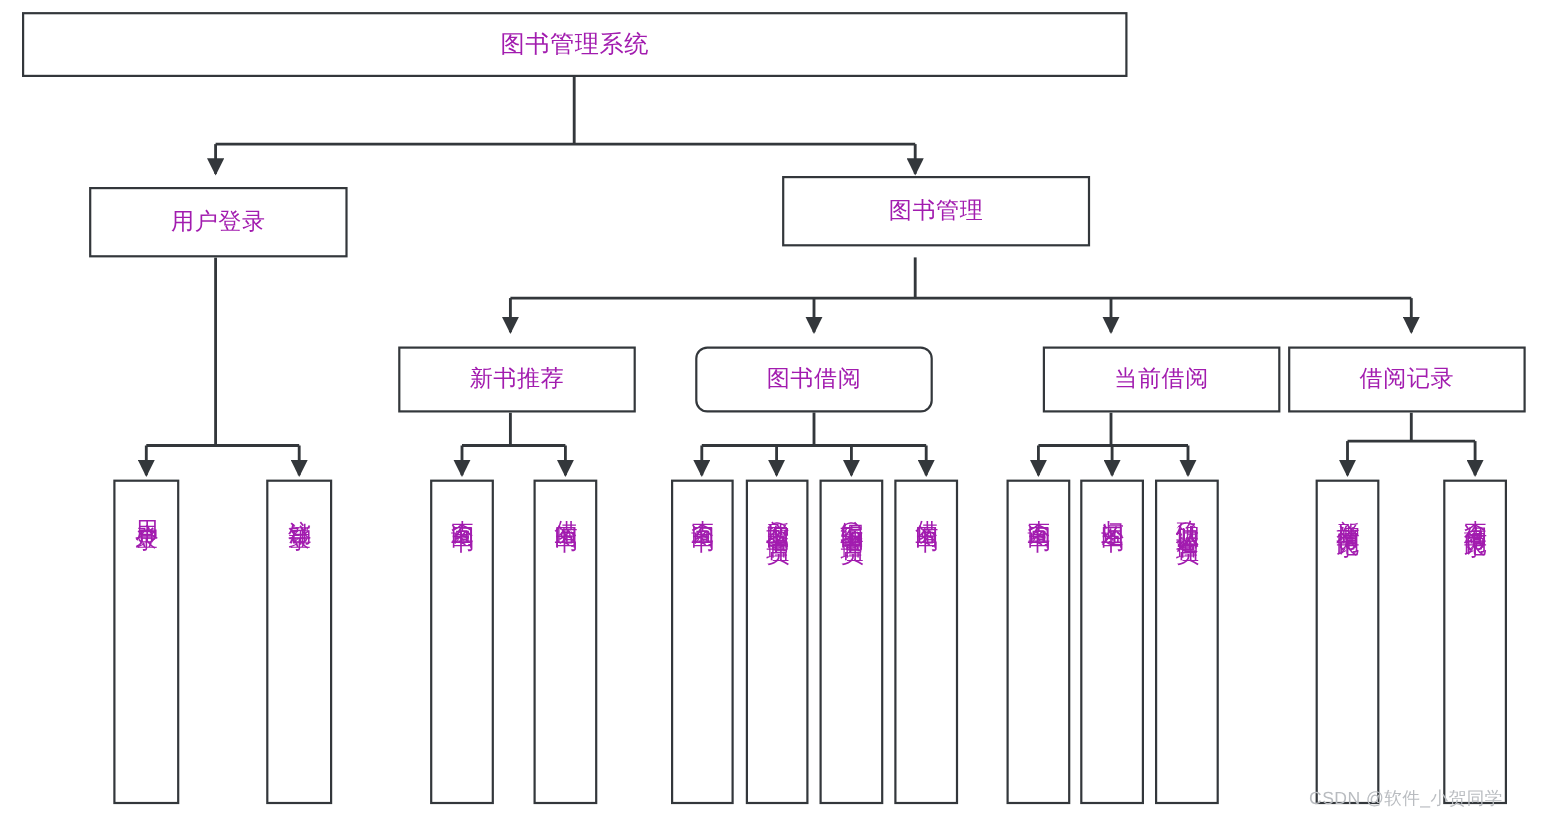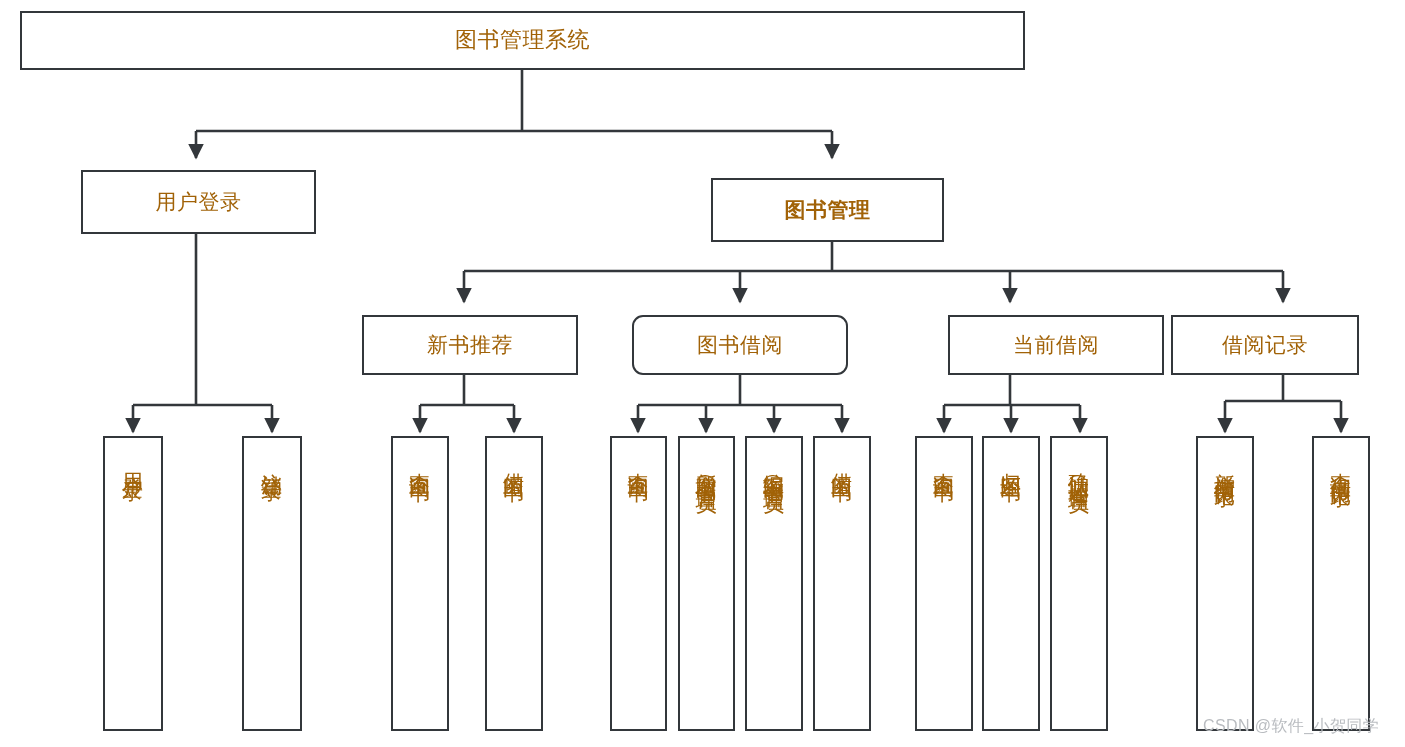--- a/index.html
+++ b/index.html
@@ -27,21 +27,21 @@
     position: absolute;
     box-sizing: border-box;
     background: #ffffff;
     border: 2px solid #33373b;
     display: flex;
     align-items: center;
     justify-content: center;
     z-index: 2;
   }
   .node .label {
-    color: #a16207;
+    color: #a21caf;
     font-size: 21px;
     line-height: 1.12;
     letter-spacing: 0.5px;
     white-space: nowrap;
     text-align: center;
   }
   .node.vertical {
     align-items: flex-start;
     padding-top: 18px;
   }
@@ -56,21 +56,20 @@
   .node.root .label { font-size: 22px; }
   .watermark {
     position: absolute;
     left: 1190px;
     top: 716px;
     font-size: 16px;
     color: #b9bcc0;
     white-space: nowrap;
     z-index: 3;
     letter-spacing: 0.4px;
-    margin-left: 13px;
   }
 </style>
 </head>
 <body>
 
 <div id="canvas">
 
   <svg id="wires" viewBox="0 0 1405 747">
     <defs>
       <marker id="arrow" viewBox="0 0 10 10" refX="9" refY="5" markerWidth="6" markerHeight="6" orient="auto-start-reverse">
@@ -121,34 +120,34 @@
     </g>
   </svg>
 
   <div class="node root" style="left:20px; top:11px; width:1005px; height:59px;">
     <span class="label">图书管理系统</span>
   </div>
 
   <div class="node" style="left:81px; top:170px; width:235px; height:64px;">
     <span class="label">用户登录</span>
   </div>
-  <div class="node" style="left:711px; top:178px; width:233px; height:64px;font-weight:bold;">
+  <div class="node" style="left:711px; top:160px; width:280px; height:64px;">
     <span class="label">图书管理</span>
   </div>
 
   <div class="node" style="left:362px; top:315px; width:216px; height:60px;justify-content:center;">
     <span class="label">新书推荐</span>
   </div>
   <div class="node" style="left:632px; top:315px; width:216px; height:60px;border-radius:11px;">
     <span class="label">图书借阅</span>
   </div>
   <div class="node" style="left:948px; top:315px; width:216px; height:60px;">
     <span class="label">当前借阅</span>
   </div>
-  <div class="node" style="left:1171px; top:315px; width:188px; height:60px;">
+  <div class="node" style="left:1171px; top:315px; width:216px; height:60px;">
     <span class="label">借阅记录</span>
   </div>
 
   <div class="node vertical" style="left:103px; top:436px; width:60px; height:295px;">
     <span class="label">用户登录</span>
   </div>
   <div class="node vertical" style="left:242px; top:436px; width:60px; height:295px;">
     <span class="label">注销登录</span>
   </div>
 

